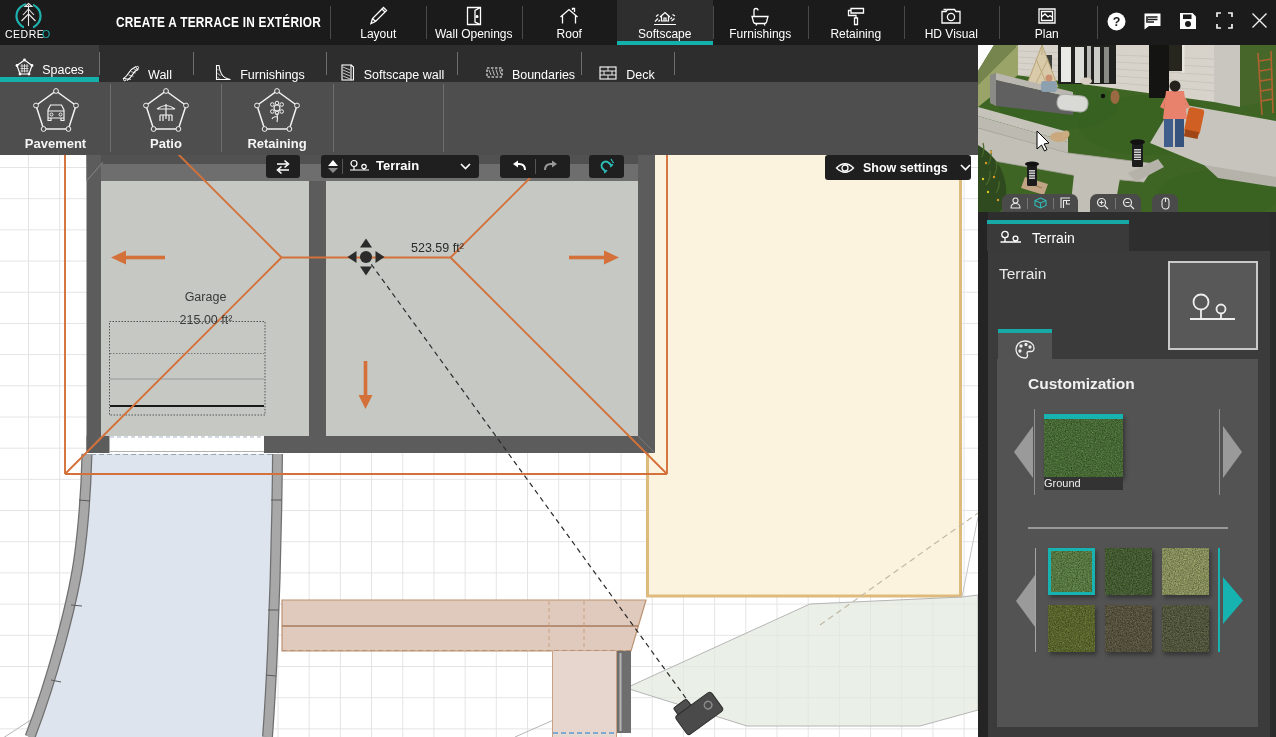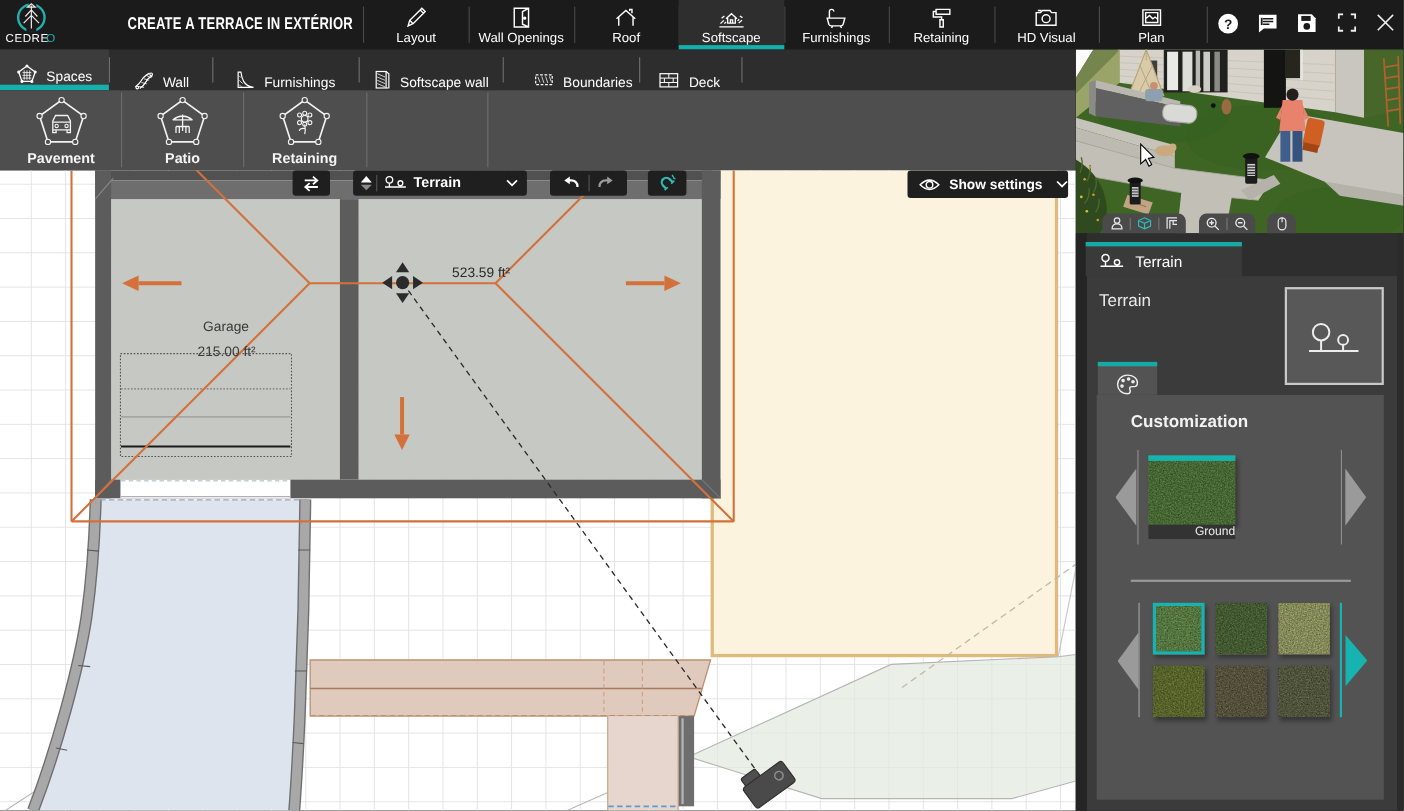--- a/index.html
+++ b/index.html
@@ -46,21 +46,21 @@
 #terraintab { position:absolute; left:9px; top:175px; width:142px; height:31px; background:#3a3a3a; border-top:4px solid #17a9a5; color:#fff; font-size:14px; display:flex; align-items:center; gap:9px; padding-left:12px; }
 #pcontent { position:absolute; left:10px; top:206px; width:288px; height:486px; background:#3b3b3b; }
 #lstrip { position:absolute; left:0; top:167px; width:10px; height:525px; background:#242424; }
 #rstrip { position:absolute; left:292px; top:167px; width:6px; height:525px; background:#2b2b2b; }
 #theading { position:absolute; left:21px; top:220px; color:#e9e9e9; font-size:15.5px; }
 #tbox { position:absolute; left:190px; top:216px; width:90px; height:89px; background:#585858; border:2px solid #c9c9c9; }
 #palettetab { position:absolute; left:20px; top:284px; width:54px; height:30px; background:#535353; border-top:4px solid #17a9a5; }
 #custsec { position:absolute; left:19px; top:314px; width:261px; height:368px; background:#535353; }
 #custheading { position:absolute; left:50px; top:330px; color:#f2f2f2; font-size:15.5px; font-weight:bold; }
 .swshadow { box-shadow:2px 3px 4px rgba(0,0,0,.35); }
-#groundlabel { position:absolute; left:66px; top:432px; width:79px; height:13px; background:#333; color:#eee; font-size:11px; text-align:right; line-height:13px; }
+#groundlabel { position:absolute; left:66px; top:432px; width:79px; height:13px; background:#333; color:#eee; font-size:11px; text-align:left; line-height:13px; }
 </style>
 </head>
 <body>
 <div id="app">
 
   <div id="topbar">
     <div id="logo">
       <svg width="58" height="45" viewBox="0 0 58 45">
         <circle cx="28.5" cy="16" r="12" fill="none" stroke="#1fb1ae" stroke-width="2.2"></circle>
         <rect x="26" y="2.5" width="7" height="6" fill="#1b1b1b"></rect>

